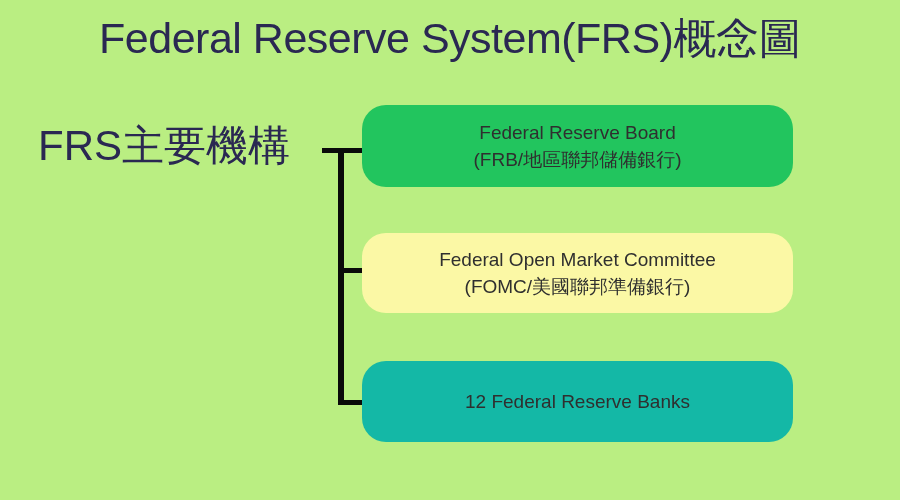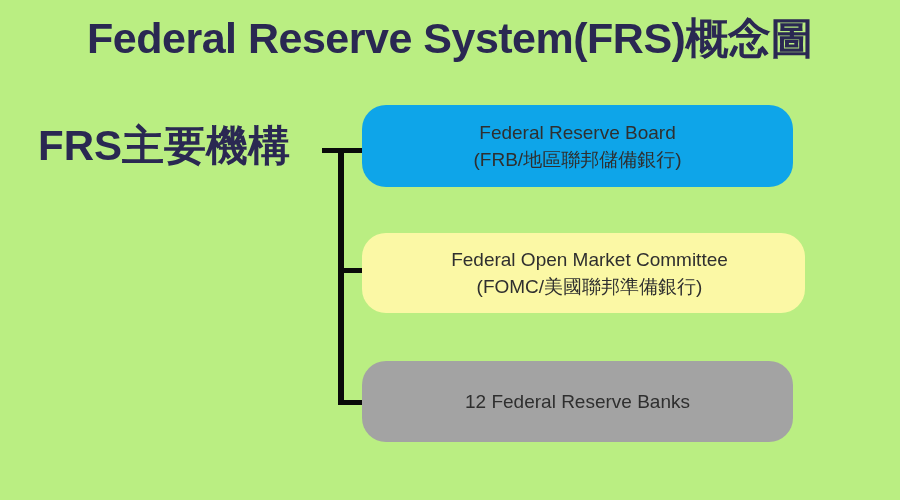--- a/index.html
+++ b/index.html
@@ -15,31 +15,31 @@
     font-family: "Liberation Sans", "DejaVu Sans", sans-serif;
   }
   .title {
     position: absolute;
     top: 10px;
     left: 0;
     width: 900px;
     margin: 0;
     text-align: center;
     font-size: 43px;
-    font-weight: 700;
+    font-weight: 400;
     letter-spacing: -0.5px;
     color: var(--title, #2a2852);
     white-space: nowrap;
   }
   .root-label {
     position: absolute;
     left: 38px;
     top: 118px;
     font-size: 42px;
-    font-weight: 700;
+    font-weight: 400;
     color: var(--title, #2a2852);
     white-space: nowrap;
   }
   .connector {
     position: absolute;
     background: var(--line, #0a0a0a);
   }
   .conn-main { left: 322px; top: 148px; width: 40px; height: 5px; }
   .conn-trunk { left: 338px; top: 148px; width: 6px; height: 257px; }
   .conn-stub2 { left: 338px; top: 268px; width: 24px; height: 5px; }
@@ -52,45 +52,45 @@
     display: flex;
     flex-direction: column;
     justify-content: center;
     align-items: center;
     text-align: center;
     color: var(--boxtext, #2f2f2f);
     font-size: 19px;
     line-height: 27px;
   }
   .node-1 { top: 105px; height: 82px; }
-  .node-2 { top: 233px; height: 80px; padding-left: 12px; }
+  .node-2 { top: 233px; height: 80px; }
   .node-3 { top: 361px; height: 81px; }
   .node .l1, .node .l2 { white-space: nowrap; }
 </style>
 </head>
 <body>
 
 <div class="stage">
 
   <h1 class="title">Federal Reserve System(FRS)概念圖</h1>
 
   <div class="root-label">FRS主要機構</div>
 
   <div class="connector conn-main"></div>
   <div class="connector conn-trunk"></div>
   <div class="connector conn-stub2"></div>
   <div class="connector conn-stub3"></div>
 
-  <div class="node node-1" style="background: #0ea5e9;">
+  <div class="node node-1" style="background: #22c55e;">
     <div class="l1">Federal Reserve Board</div>
     <div class="l2">(FRB/地區聯邦儲備銀行)</div>
   </div>
 
   <div class="node node-2" style="background: rgb(251, 248, 165);">
     <div class="l1">Federal Open Market Committee</div>
     <div class="l2">(FOMC/美國聯邦準備銀行)</div>
   </div>
 
-  <div class="node node-3" style="background: #a3a3a3;">
+  <div class="node node-3" style="background: #14b8a6;">
     <div class="l1">12 Federal Reserve Banks</div>
   </div>
 
 </div>
 
 </body></html>

